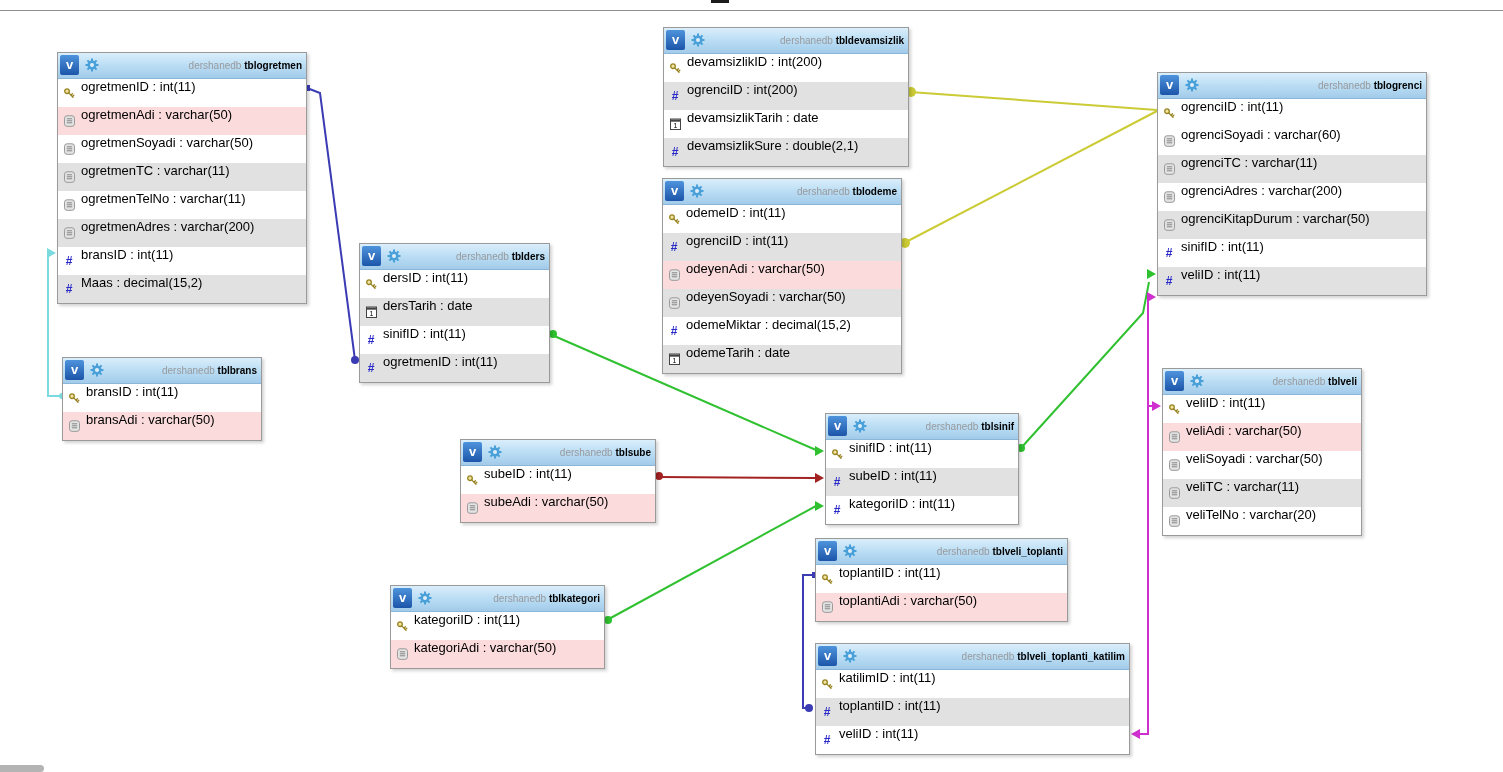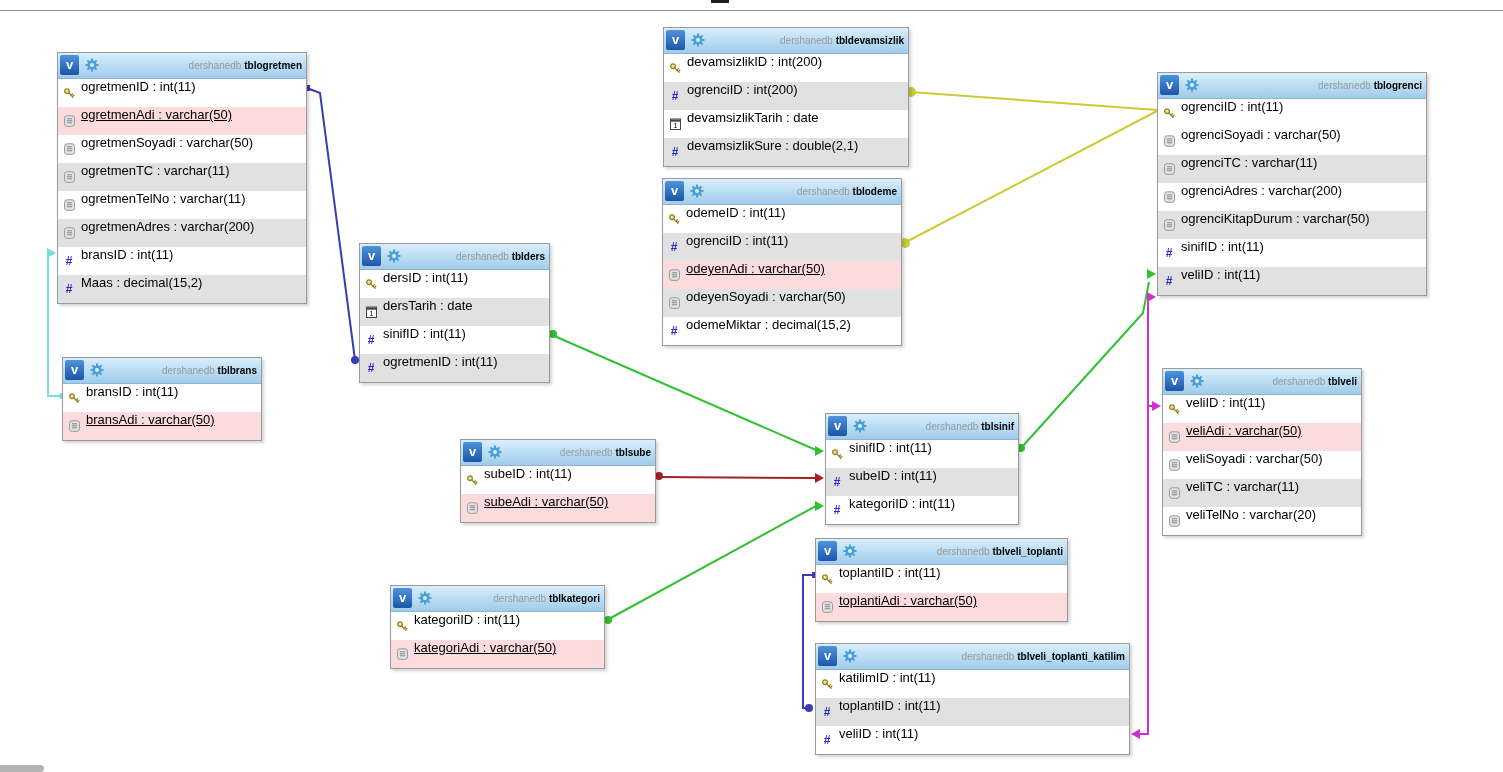--- a/index.html
+++ b/index.html
@@ -21,21 +21,21 @@
   .titles { position:absolute; right:4px; top:0; line-height:25px; white-space:nowrap; font-size:10px; }
   .db-name { color:#98999c; }
   .tbl-name { color:#000; font-weight:bold; }
   .pmd-row { height:28px; display:flex; padding:0 4px;
              font-size:13px; color:#000; white-space:nowrap; overflow:hidden; }
   .pmd-row .icon { width:14px; flex:0 0 14px; display:flex; align-items:center;
                    justify-content:center; margin-right:5px; }
   .hash { color:#2a2ac8; font-weight:bold; font-size:12px; }
   .row-white { background:#fff; }
   .row-gray  { background:#e1e1e1; }
-  .row-pink  { background:#fbdbdb;text-decoration:underline; }
+  .row-pink  { background:#fbdbdb; }
   #hscroll-thumb { position:absolute; left:0; top:765px; width:44px; height:7px;
                    background:#b4b4b4; border-radius:0 4px 4px 0; z-index:4; }
 </style>
 </head>
 <body>
 
 <div id="screen">
   <div id="topbar">
     <div id="top-dash"></div>
   </div>
@@ -247,21 +247,21 @@
         </span>
         <span class="col-label">ogrenciID : int(11)</span>
       </div>
       <div class="pmd-row row-white">
         <span class="icon">
           <svg width="11" height="12" viewBox="0 0 11 12">
             <rect x="0.5" y="0.8" width="10" height="10.5" rx="2.5" fill="#e4e4e4" stroke="#999"></rect>
             <path d="M2.8 3.8 h5.4 M2.8 5.8 h5.4 M2.8 7.8 h5.4" stroke="#858585" stroke-width="1" fill="none"></path>
           </svg>
         </span>
-        <span class="col-label">ogrenciSoyadi : varchar(50)</span>
+        <span class="col-label">ogrenciSoyadi : varchar(60)</span>
       </div>
       <div class="pmd-row row-gray">
         <span class="icon">
           <svg width="11" height="12" viewBox="0 0 11 12">
             <rect x="0.5" y="0.8" width="10" height="10.5" rx="2.5" fill="#e4e4e4" stroke="#999"></rect>
             <path d="M2.8 3.8 h5.4 M2.8 5.8 h5.4 M2.8 7.8 h5.4" stroke="#858585" stroke-width="1" fill="none"></path>
           </svg>
         </span>
         <span class="col-label">ogrenciTC : varchar(11)</span>
       </div>
@@ -390,20 +390,30 @@
           </svg>
         </span>
         <span class="col-label">odeyenSoyadi : varchar(50)</span>
       </div>
       <div class="pmd-row row-white">
         <span class="icon">
           <span class="hash">#</span>
         </span>
         <span class="col-label">odemeMiktar : decimal(15,2)</span>
       </div>
+      <div class="pmd-row row-gray">
+        <span class="icon">
+          <svg width="11" height="12" viewBox="0 0 11 12">
+            <rect x="0.5" y="1" width="10" height="10.5" fill="#fff" stroke="#444"></rect>
+            <rect x="1" y="1.5" width="9" height="2.2" fill="#444"></rect>
+            <text x="5.5" y="10" font-size="7" text-anchor="middle" fill="#000">1</text>
+          </svg>
+        </span>
+        <span class="col-label">odemeTarih : date</span>
+      </div>
     </div>
     <div class="pmd-table" style="left: 62px; top: 357px; width: 200px;">
       <div class="pmd-header">
         <span class="v-badge">v</span>
         <svg class="gear-icon" viewBox="0 0 16 16">
           <g stroke="#4aa0d8" stroke-width="2">
             <line x1="8" y1="1.5" x2="8" y2="14.5"></line>
             <line x1="1.5" y1="8" x2="14.5" y2="8"></line>
             <line x1="3.4" y1="3.4" x2="12.6" y2="12.6"></line>
             <line x1="12.6" y1="3.4" x2="3.4" y2="12.6"></line>

